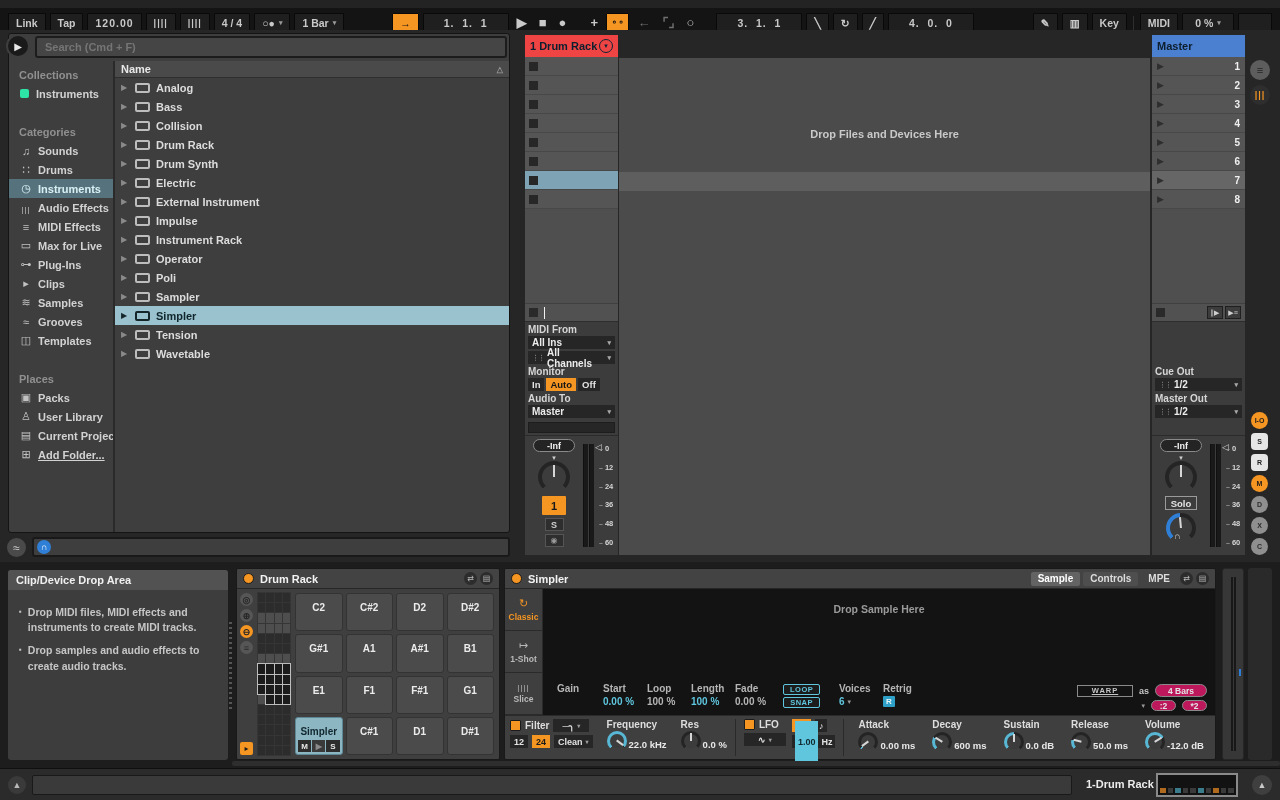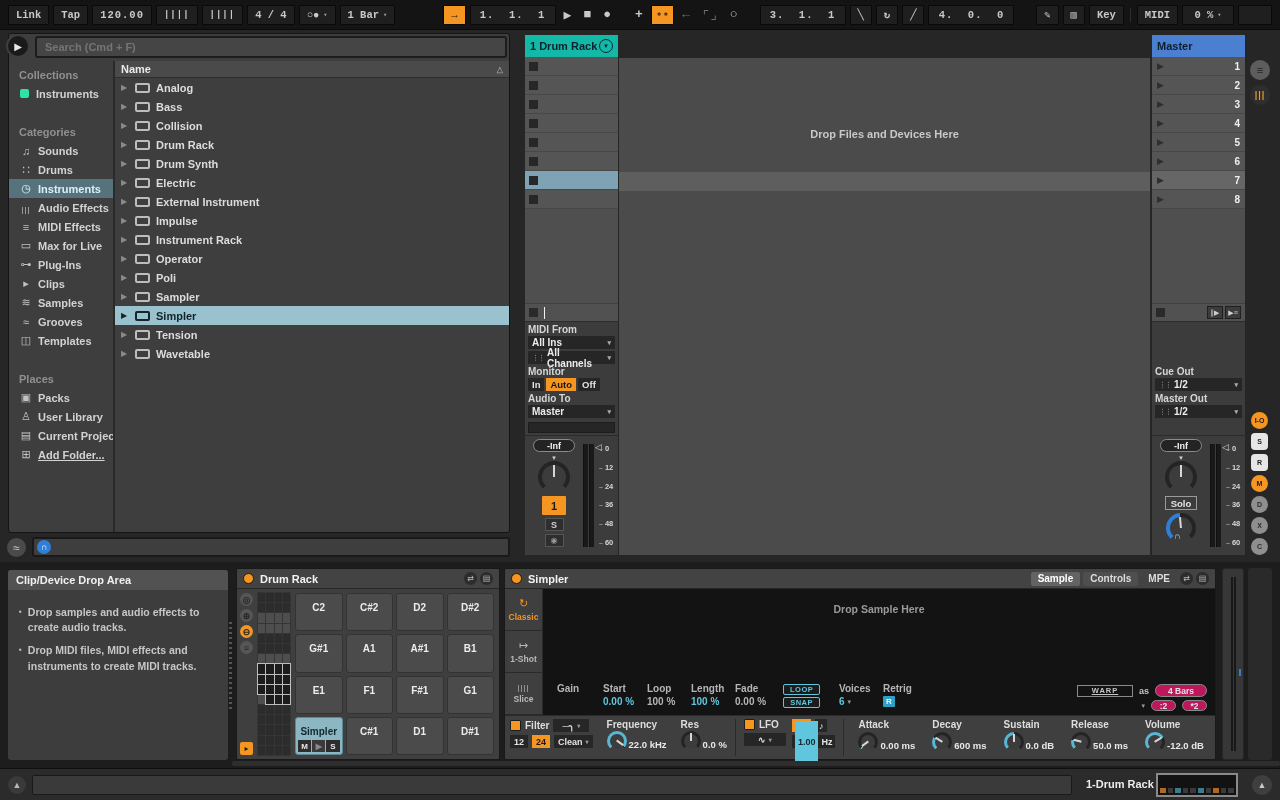--- a/index.html
+++ b/index.html
@@ -1,22 +1,22 @@
 <!DOCTYPE html>
 <html><head>
 <meta charset="utf-8">
 <style>
   * { box-sizing: border-box; margin: 0; padding: 0; }
   html,body { width:1280px; height:800px; overflow:hidden; background:#232323;
     font-family:"Liberation Sans", sans-serif; color:#cfcfcf; }
   .app { position:relative; width:1280px; height:800px; }
 
   
-  .topbar { position:absolute; left:0; top:0; width:1280px; height:30px; background:#141414;
-    display:flex; align-items:center; padding:0 8px; gap:4px; border-bottom:1px solid #0a0a0a;font-family:Liberation Mono, monospace; }
+  .topbar { position:absolute; left:0; top:8px; width:1280px; height:30px; background:#141414;
+    display:flex; align-items:center; padding:0 8px; gap:4px; border-bottom:1px solid #0a0a0a; }
   .tbx { background:#1f1f1f; border:1px solid #090909; height:20px; display:flex; align-items:center;
     justify-content:center; padding:0 7px; font-size:10.5px; font-weight:bold; color:#c9c9c9; border-radius:1px; }
   .tbx .arr { font-size:7px; color:#999; margin-left:4px; }
   .tbx.orange { background:#f59522; color:#141414; }
   .tb-glyph { font-size:13px; color:#c9c9c9; padding:0 4px; font-weight:bold; }
   .tb-glyph.dim { color:#6f6f6f; }
   .pre { white-space:pre; }
   .num { letter-spacing:1px; }
   .metro { letter-spacing:1px; font-size:9px; }
   .sep { width:1px; height:14px; background:#2e2e2e; margin:0 2px; }
@@ -86,21 +86,21 @@
   .grid-area { position:absolute; left:619px; top:28px; width:531px; height:497px; background:#4b4b4b; }
   .drop-hint { position:absolute; left:0; right:0; top:70px; text-align:center; font-size:11px;
     font-weight:bold; color:#c9c9c9; }
   .scene-band { position:absolute; left:0; right:0; top:114px; height:19px; background:#5e5e5e; }
 
   .track-col, .master-col { position:absolute; top:5px; width:93px; height:520px; display:flex;
     flex-direction:column; background:#4f4f4f; }
   .track-col { left:525px; } .master-col { left:1152px; }
   .t-header { height:22px; flex:none; display:flex; align-items:center; padding:0 5px;
     font-size:11px; font-weight:bold; color:#0d1f2e; }
-  .t-header.track { background:#14b8a6; }
+  .t-header.track { background:#ef4444; }
   .t-header.master { background:#4b7fd0; }
   .t-menu { margin-left:auto; width:14px; height:14px; border:1.5px solid #0d2437; border-radius:50%;
     display:flex; align-items:center; justify-content:center; font-size:6px; color:#0d2437; }
   .slot { height:19px; flex:none; background:#555555; border-bottom:1px solid #484848;
     display:flex; align-items:center; padding:0 4px; }
   .slot .sq { width:9px; height:9px; background:#272727; }
   .slot.selected { background:#7da3b4; }
   .scene { height:19px; flex:none; background:#555555; border-bottom:1px solid #484848;
     display:flex; align-items:center; padding:0 5px; }
   .scene.selected { background:#666666; }
@@ -833,24 +833,24 @@
     </section>
   </div>
 
   <div class="dock">
     <aside class="info-panel">
       <div class="info-title">Clip/Device Drop Area</div>
       <div class="info-body">
         <div>
 
         <div class="info-bullet">
+              <span>Drop MIDI files, MIDI effects and instruments to create MIDI tracks.</span>
+            </div>
+            <div class="info-bullet">
               <span>Drop samples and audio effects to create audio tracks.</span>
-            </div>
-            <div class="info-bullet">
-              <span>Drop MIDI files, MIDI effects and instruments to create MIDI tracks.</span>
             </div>
           </div>
       </div>
     </aside>
     <div class="dock-handle"></div>
 
     <div class="devices">
 
       <div class="device drum-rack">
         <div class="dev-title">

